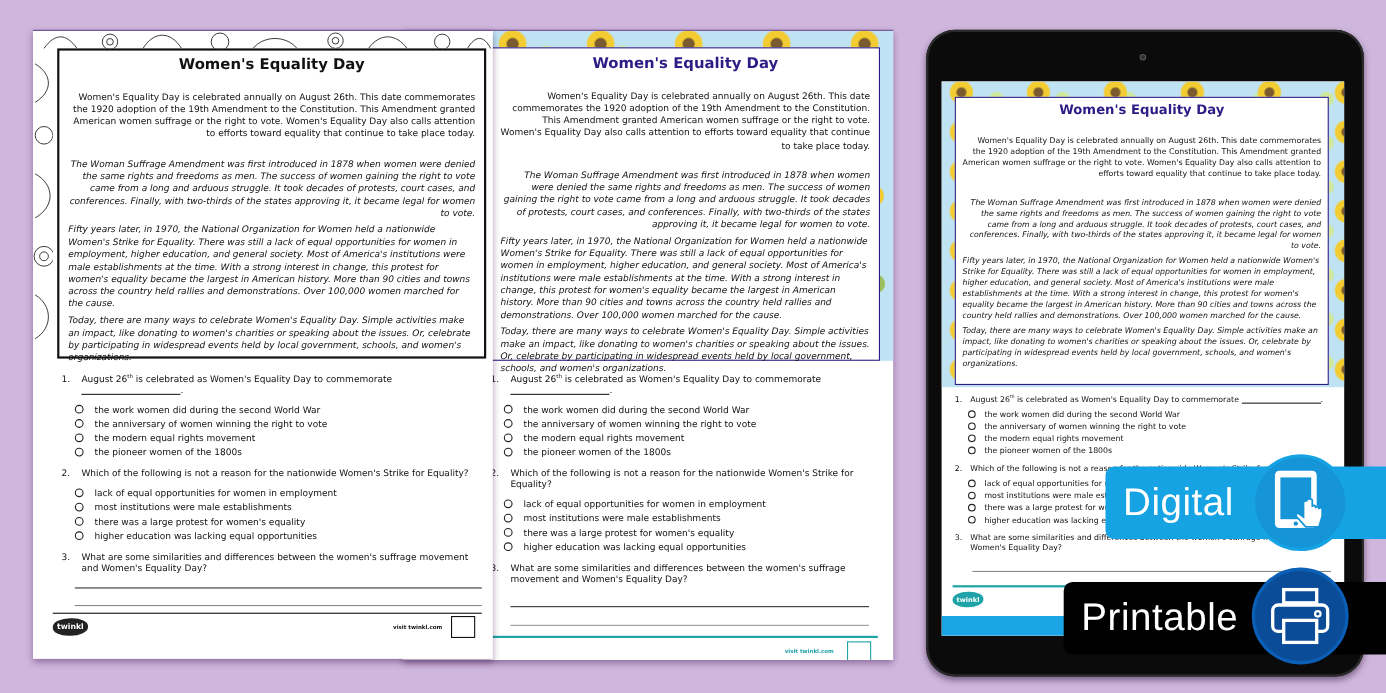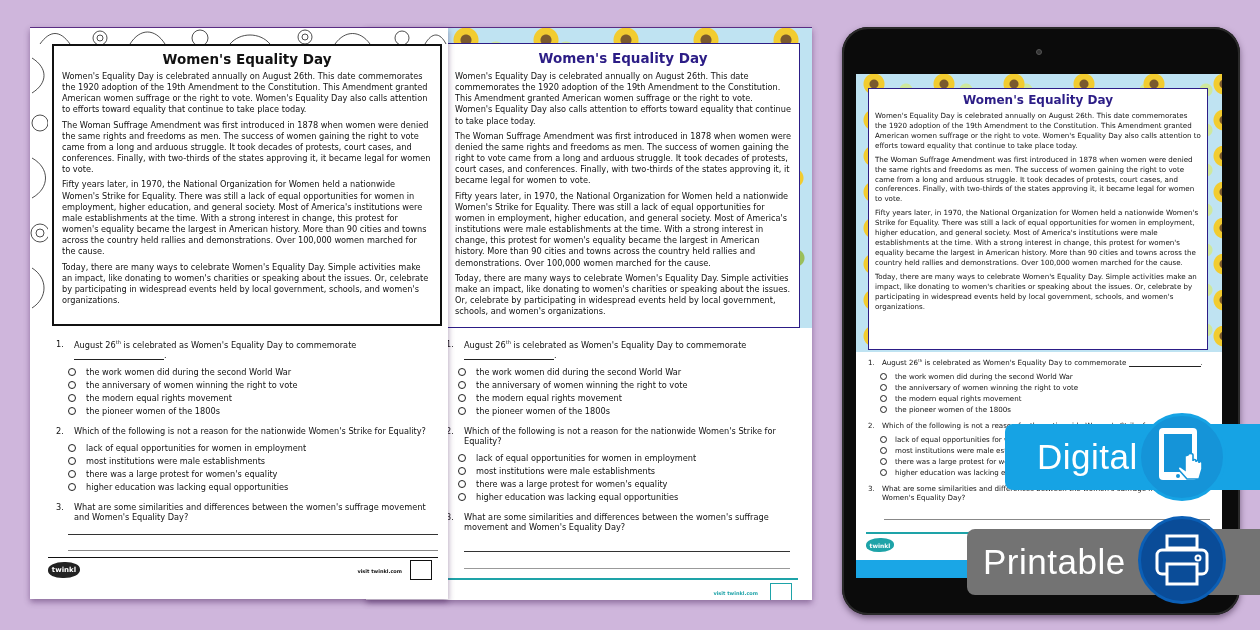--- a/index.html
+++ b/index.html
@@ -25,22 +25,22 @@
     position: absolute;
     background: #fff;
     border: 2px solid #111;
   }
   .title {
     text-align: center;
     font-weight: bold;
     font-family: "DejaVu Sans", sans-serif;
   }
   .para { line-height: 1.36; }
-  .para + .para { margin-top: 4px; }
-  .para.tight { margin-top: 4px; }
+  .para + .para { margin-top: 4px; font-style: italic; }
+  .para.tight { margin-top: 16px; text-align: right; }
   .q-line { display: flex; }
   .q-num { width: 18px; flex: none; }
   .opts { list-style: none; text-align: right; }
   .opt { display: flex; align-items: center; }
   .radio {
     display: inline-block; border: 1.5px solid #222; border-radius: 50%;
     flex: none;
   }
   .blank { display: inline-block; border-bottom: 1px solid #222; vertical-align: bottom; }
   .answer-line { position: absolute; height: 0; border-top: 1px solid #333; }
@@ -128,30 +128,30 @@
   }
   .visit { font-size: 5px; font-weight: bold; }
 
   
   .format-badge {
     position: absolute; color: #fff; font-family: "Liberation Sans", sans-serif;
     display: flex; align-items: center;
   }
   #badge-digital {
     left: 1005px; top: 424px; width: 255px; height: 66px;
-    background: #16a3e4; border-radius: 8px 0 0 8px; padding-left: 16px;
+    background: #16a3e4; border-radius: 8px 0 0 8px;
   }
   #badge-digital .label { font-size: 35px; margin-left: 16px; letter-spacing: .5px; }
   #badge-digital .circle {
     position: absolute; left: 133px; top: -11px; width: 88px; height: 88px; border-radius: 50%;
     background: #1594d8; border: 3px solid #16a3e4; display: flex; align-items: center; justify-content: center;
   }
   #badge-printable {
     left: 967px; top: 529px; width: 293px; height: 66px;
-    background: #737373; border-radius: 8px 0 0 8px;
+    background: #000000; border-radius: 8px 0 0 8px;
   }
   #badge-printable .label { font-size: 35px; margin-left: 16px; letter-spacing: .5px; }
   #badge-printable .circle {
     position: absolute; left: 171px; top: -13px; width: 88px; height: 88px; border-radius: 50%;
     background: #0a4c98; border: 3px solid #0b5fb6; display: flex; align-items: center; justify-content: center;
   }
 </style>
 </head>
 <body>
 

